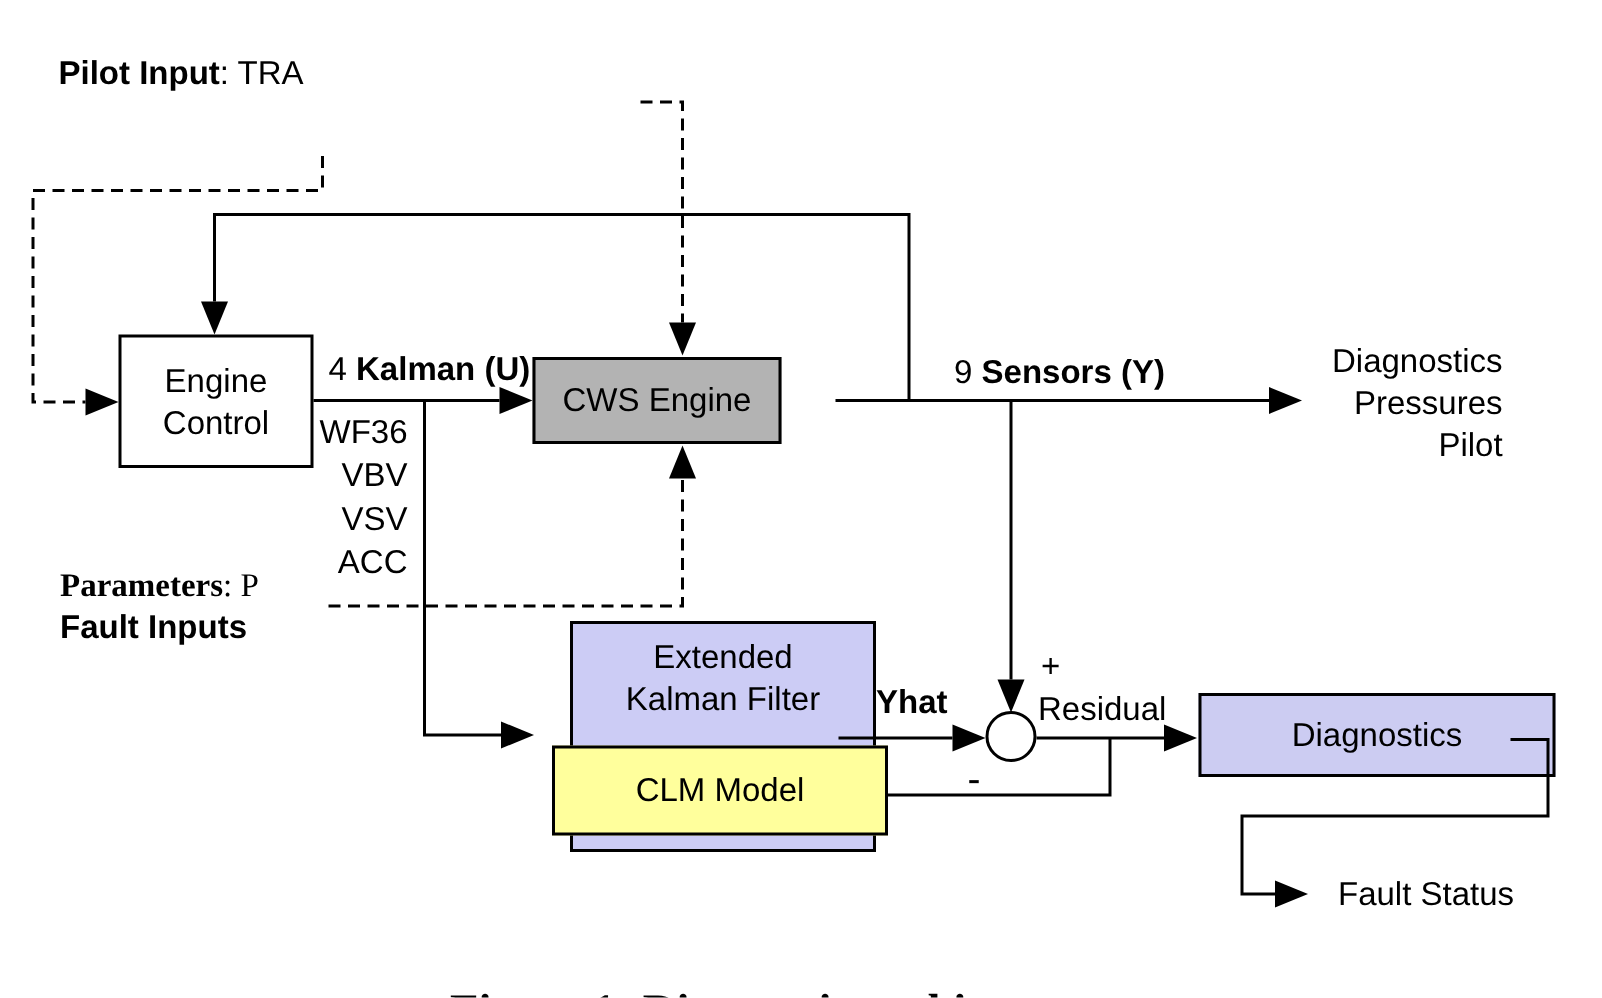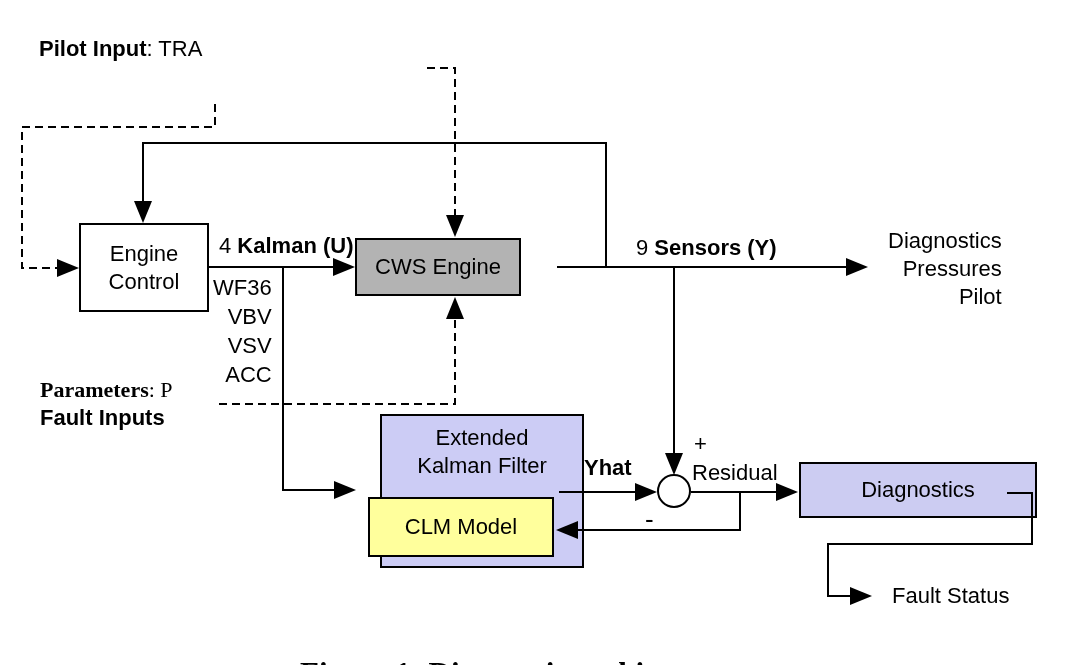--- a/index.html
+++ b/index.html
@@ -64,21 +64,21 @@
 
 <div class="box" style="left: 355px; top: 238px; width: 166px; height: 58px; background-color: rgb(179, 179, 179);">
   <span>CWS Engine</span>
 </div>
 
 <div class="box" style="left: 356px; top: 414px; width: 204px; height: 154px; justify-content: flex-start; padding-top: 8px; background-color: rgb(204, 204, 245); margin-left: 24px;">
   <span>Extended</span>
   <span>Kalman Filter</span>
 </div>
 
-<div class="box" style="left: 368px; top: 497px; width: 186px; height: 60px; z-index: 2; background-color: rgb(255, 255, 156);">
+<div class="box" style="left: 368px; top: 497px; width: 224px; height: 60px; z-index: 2; background-color: rgb(255, 255, 156);">
   <span>CLM Model</span>
 </div>
 
 <div class="box" style="left: 799px; top: 462px; width: 238px; height: 56px; background-color: rgb(204, 204, 242);">
   <span>Diagnostics</span>
 </div>
 
 <div class="txt" style="left:39px;top:34px;line-height:30px;">
   <div><span class="b">Pilot Input</span><span>: TRA</span></div>
 </div>

